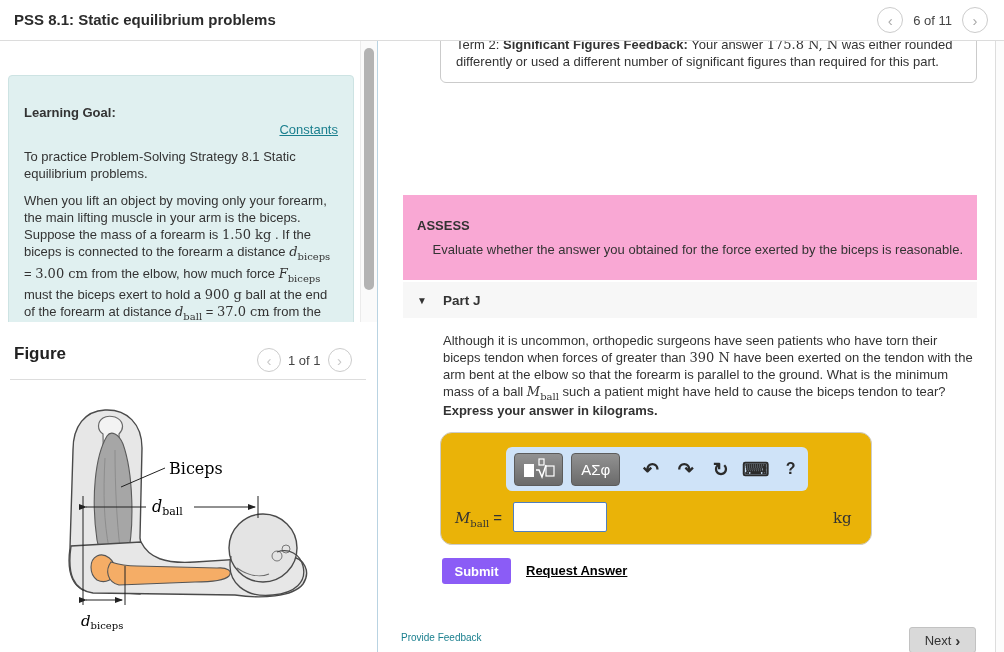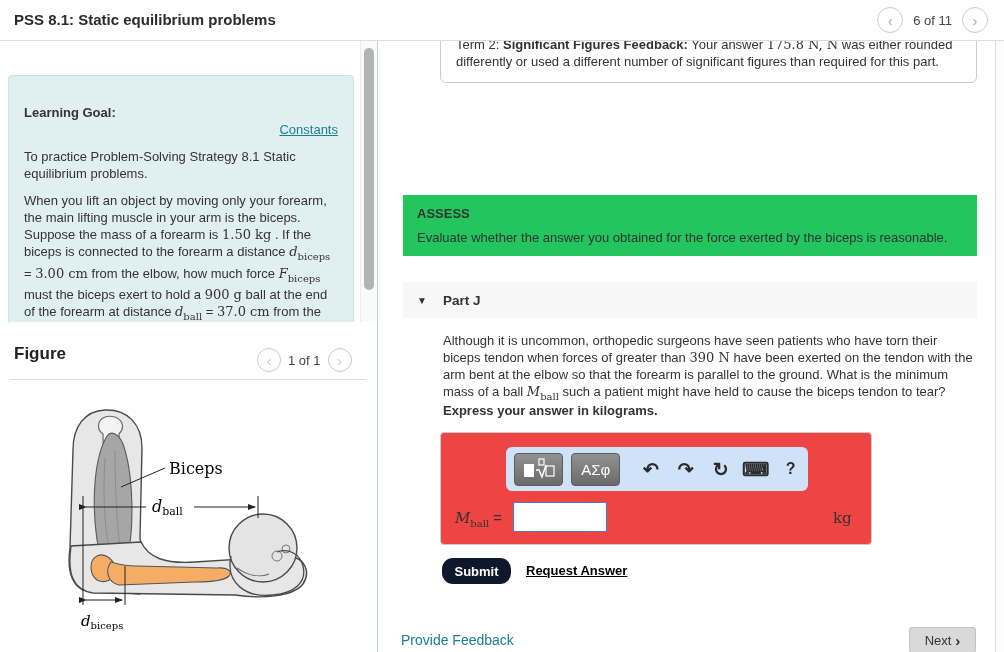--- a/index.html
+++ b/index.html
@@ -44,44 +44,44 @@
   
   #divider { position:absolute; left:377px; top:41px; width:1px; height:611px; background:#b9d3e2; }
 
   
   #right-pane { position:absolute; left:378px; top:41px; width:626px; height:611px; background:#fff; overflow:hidden; }
   #right-scroll-track { position:absolute; right:0; top:0; width:9px; height:611px; background:#fcfcfc; border-left:1px solid #ddd; }
 
   #feedback-box { position:absolute; left:62px; top:-18px; width:537px; padding:12px 15px; background:#fff; border:1px solid #cbcbcb; border-radius:6px; line-height:17px; }
   .term-p + .term-p { margin-top:30px; }
 
-  #assess-box { position:absolute; left:25px; top:154px; width:574px; padding:11px 14px; background:#22c55e; }
+  #assess-box { position:absolute; left:25px; top:154px; width:574px; padding:23px 14px; background:#f9a8d4; }
   #assess-title { font-weight:bold; }
-  #assess-body { margin-top:9px; }
+  #assess-body { margin-top:9px;text-align:right; }
 
   #partj-bar { position:absolute; left:25px; top:241px; width:574px; height:36px; background:#f7f7f7; display:flex; align-items:center; cursor:pointer; }
   #partj-triangle { margin-left:14px; font-size:10px; color:#333; }
   #partj-title { margin-left:16px; font-weight:bold; font-size:13.5px; }
 
   #partj-body { position:absolute; left:65px; top:291px; width:532px; line-height:17px; }
   #express-label { position:absolute; left:65px; top:362px; font-weight:bold; }
 
-  #answer-box { position:absolute; left:62px; top:391px; width:432px; height:113px; border:1px solid #ccc; border-radius:4px; background:#ef4444; }
+  #answer-box { position:absolute; left:62px; top:391px; width:432px; height:113px; border:1px solid #ccc; border-radius:12px; background:#eab308; }
   #eq-toolbar { position:absolute; left:65px; top:14px; width:302px; height:44px; background:#cfe3f8; border-radius:6px; display:flex; align-items:center; }
   .eq-btn-dark { width:52px; height:33px; margin-left:8px; background:linear-gradient(#929292,#6a6a6a); border:1px solid #5c5c5c; border-radius:4px; color:#fff; display:flex; align-items:center; justify-content:center; font-size:15px; cursor:pointer; }
   .eq-icon { width:37px; text-align:center; font-size:19px; font-weight:bold; color:#2b2b2b; cursor:pointer; }
   .eq-icon.small { font-size:16px; }
   #answer-label { position:absolute; left:14px; top:76px; font-size:15px; }
   #answer-input { position:absolute; left:72px; top:69px; width:94px; height:30px; border:1px solid #4f7fc0; border-radius:2px; background:#fff; font-size:14px; padding:0 6px; }
   #answer-unit { position:absolute; left:392px; top:76px; font-size:15px; }
 
-  #submit-button { position:absolute; left:64px; top:517px; width:69px; height:26px; background:#0f172a; color:#fff; font-weight:bold; font-size:13px; border:none; border-radius:11px; cursor:pointer; font-family:"Liberation Sans",sans-serif; }
+  #submit-button { position:absolute; left:64px; top:517px; width:69px; height:26px; background:#8b5cf6; color:#fff; font-weight:bold; font-size:13px; border:none; border-radius:3px; cursor:pointer; font-family:"Liberation Sans",sans-serif; }
   #request-answer-link { position:absolute; left:148px; top:522px; color:#000000; font-weight:bold; text-decoration:underline; cursor:pointer; }
 
-  #provide-feedback-link { position:absolute; left:23px; top:591px; color:#1a7f8e; font-size:14px; cursor:pointer; }
+  #provide-feedback-link { position:absolute; left:23px; top:591px; color:#1a7f8e; font-size:10px; cursor:pointer; }
   #next-button { position:absolute; left:531px; top:586px; width:67px; height:26px; background:#d9d9d9; border:1px solid #c2c2c2; border-radius:3px; font-size:13px; color:#333; display:flex; align-items:center; justify-content:center; gap:4px; cursor:pointer; }
   #next-button .chev { font-weight:bold; font-size:15px; line-height:1; }
 
   
   .fig-serif { font-family:"DejaVu Serif", serif; }
 </style>
 </head>
 <body>
 
 <div id="header">

